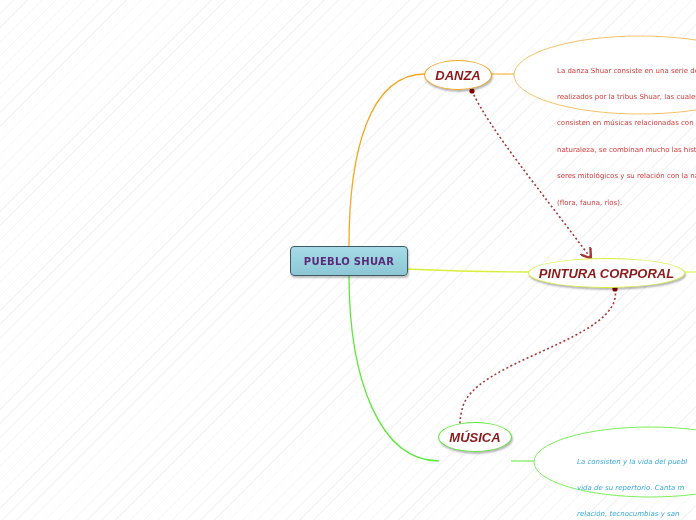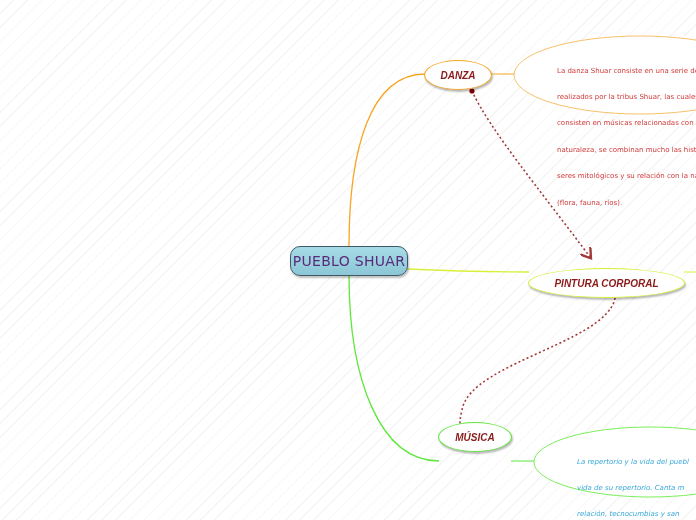--- a/index.html
+++ b/index.html
@@ -6,30 +6,30 @@
   body {
     width:696px; height:520px; overflow:hidden; position:relative;
     background-color:#ffffff;
     background-image: repeating-linear-gradient(135deg, rgba(0,0,0,0) 0px, rgba(0,0,0,0) 9px, rgba(200,200,200,0.18) 9px, rgba(200,200,200,0.18) 10px);
     font-family: "DejaVu Sans", sans-serif;
   }
   #map { position:absolute; left:0; top:0; width:696px; height:520px; }
   .node-root {
     position:absolute; left:290px; top:246px; width:116px; height:28px;
     background: linear-gradient(#a6dbe6, #8cc7d6);
-    border:1px solid #3f5a66; border-radius:10px;
+    border:1px solid #3f5a66; border-radius:4px;
     box-shadow: 1px 2px 2px rgba(0,0,0,0.25);
     display:flex; align-items:center; justify-content:center;
-    color:#5a2a7a; font-weight:normal; font-size:14px; letter-spacing:0.3px;
+    color:#5a2a7a; font-weight:bold; font-size:10px; letter-spacing:0.3px;
     font-family: "DejaVu Sans", sans-serif;
   }
   .node-ellipse {
     position:absolute; border-radius:50%; background:#ffffff;
     display:flex; align-items:center; justify-content:center;
-    color:#8b1a1a; font-weight:bold; font-style:italic; font-size:10px;
+    color:#8b1a1a; font-weight:bold; font-style:italic; font-size:13px;
     font-family: "Liberation Sans", sans-serif;
     box-shadow: 1px 2px 2px rgba(0,0,0,0.28);
   }
   .note {
     position:absolute; font-size:7px; line-height:8.8px;
     font-family: "DejaVu Sans", sans-serif; white-space:pre;
   }
   .note-danza { left:557px; top:49px; color:#d13a3a; }
   .note-musica { left:577px; top:440px; color:#3aa8d8; font-style:italic; }
 </style>
@@ -62,36 +62,36 @@
 </svg>
 
 <div class="node-root">
   <span>PUEBLO SHUAR</span>
 </div>
 
 <div class="node-ellipse" style="left:424px; top:60px; width:66px; height:28px; border:1.5px solid #f5a623;">
   <span>DANZA</span>
 </div>
 
-<div class="node-ellipse" style="left:528px; top:268px; width:155px; height:28px; border:1.5px solid #d8f03a;align-items:center;">
+<div class="node-ellipse" style="left:528px; top:258px; width:155px; height:28px; border:1.5px solid #d8f03a;align-items:center;">
   <span>PINTURA CORPORAL</span>
 </div>
 
 <div class="node-ellipse" style="left:438px; top:422px; width:72px; height:28px; border:1.5px solid #5ee83a;">
   <span>MÚSICA</span>
 </div>
 
 <div class="note note-danza">
   <div>La danza Shuar consiste en una serie de</div>
   <div>realizados por la tribus Shuar, las cuales</div>
   <div>consisten en músicas relacionadas con l</div>
   <div>naturaleza, se combinan mucho las hist</div>
   <div>seres mitológicos y su relación con la na</div>
   <div>(flora, fauna, ríos).</div>
 </div>
 
 <div class="note note-musica">
-  <div>La repertorio y la vida del puebl</div>
+  <div>La consisten y la vida del puebl</div>
   <div>vida de su repertorio. Canta m</div>
   <div>relación, tecnocumbias y san</div>
   
   
 </div>
 
 </body></html>

